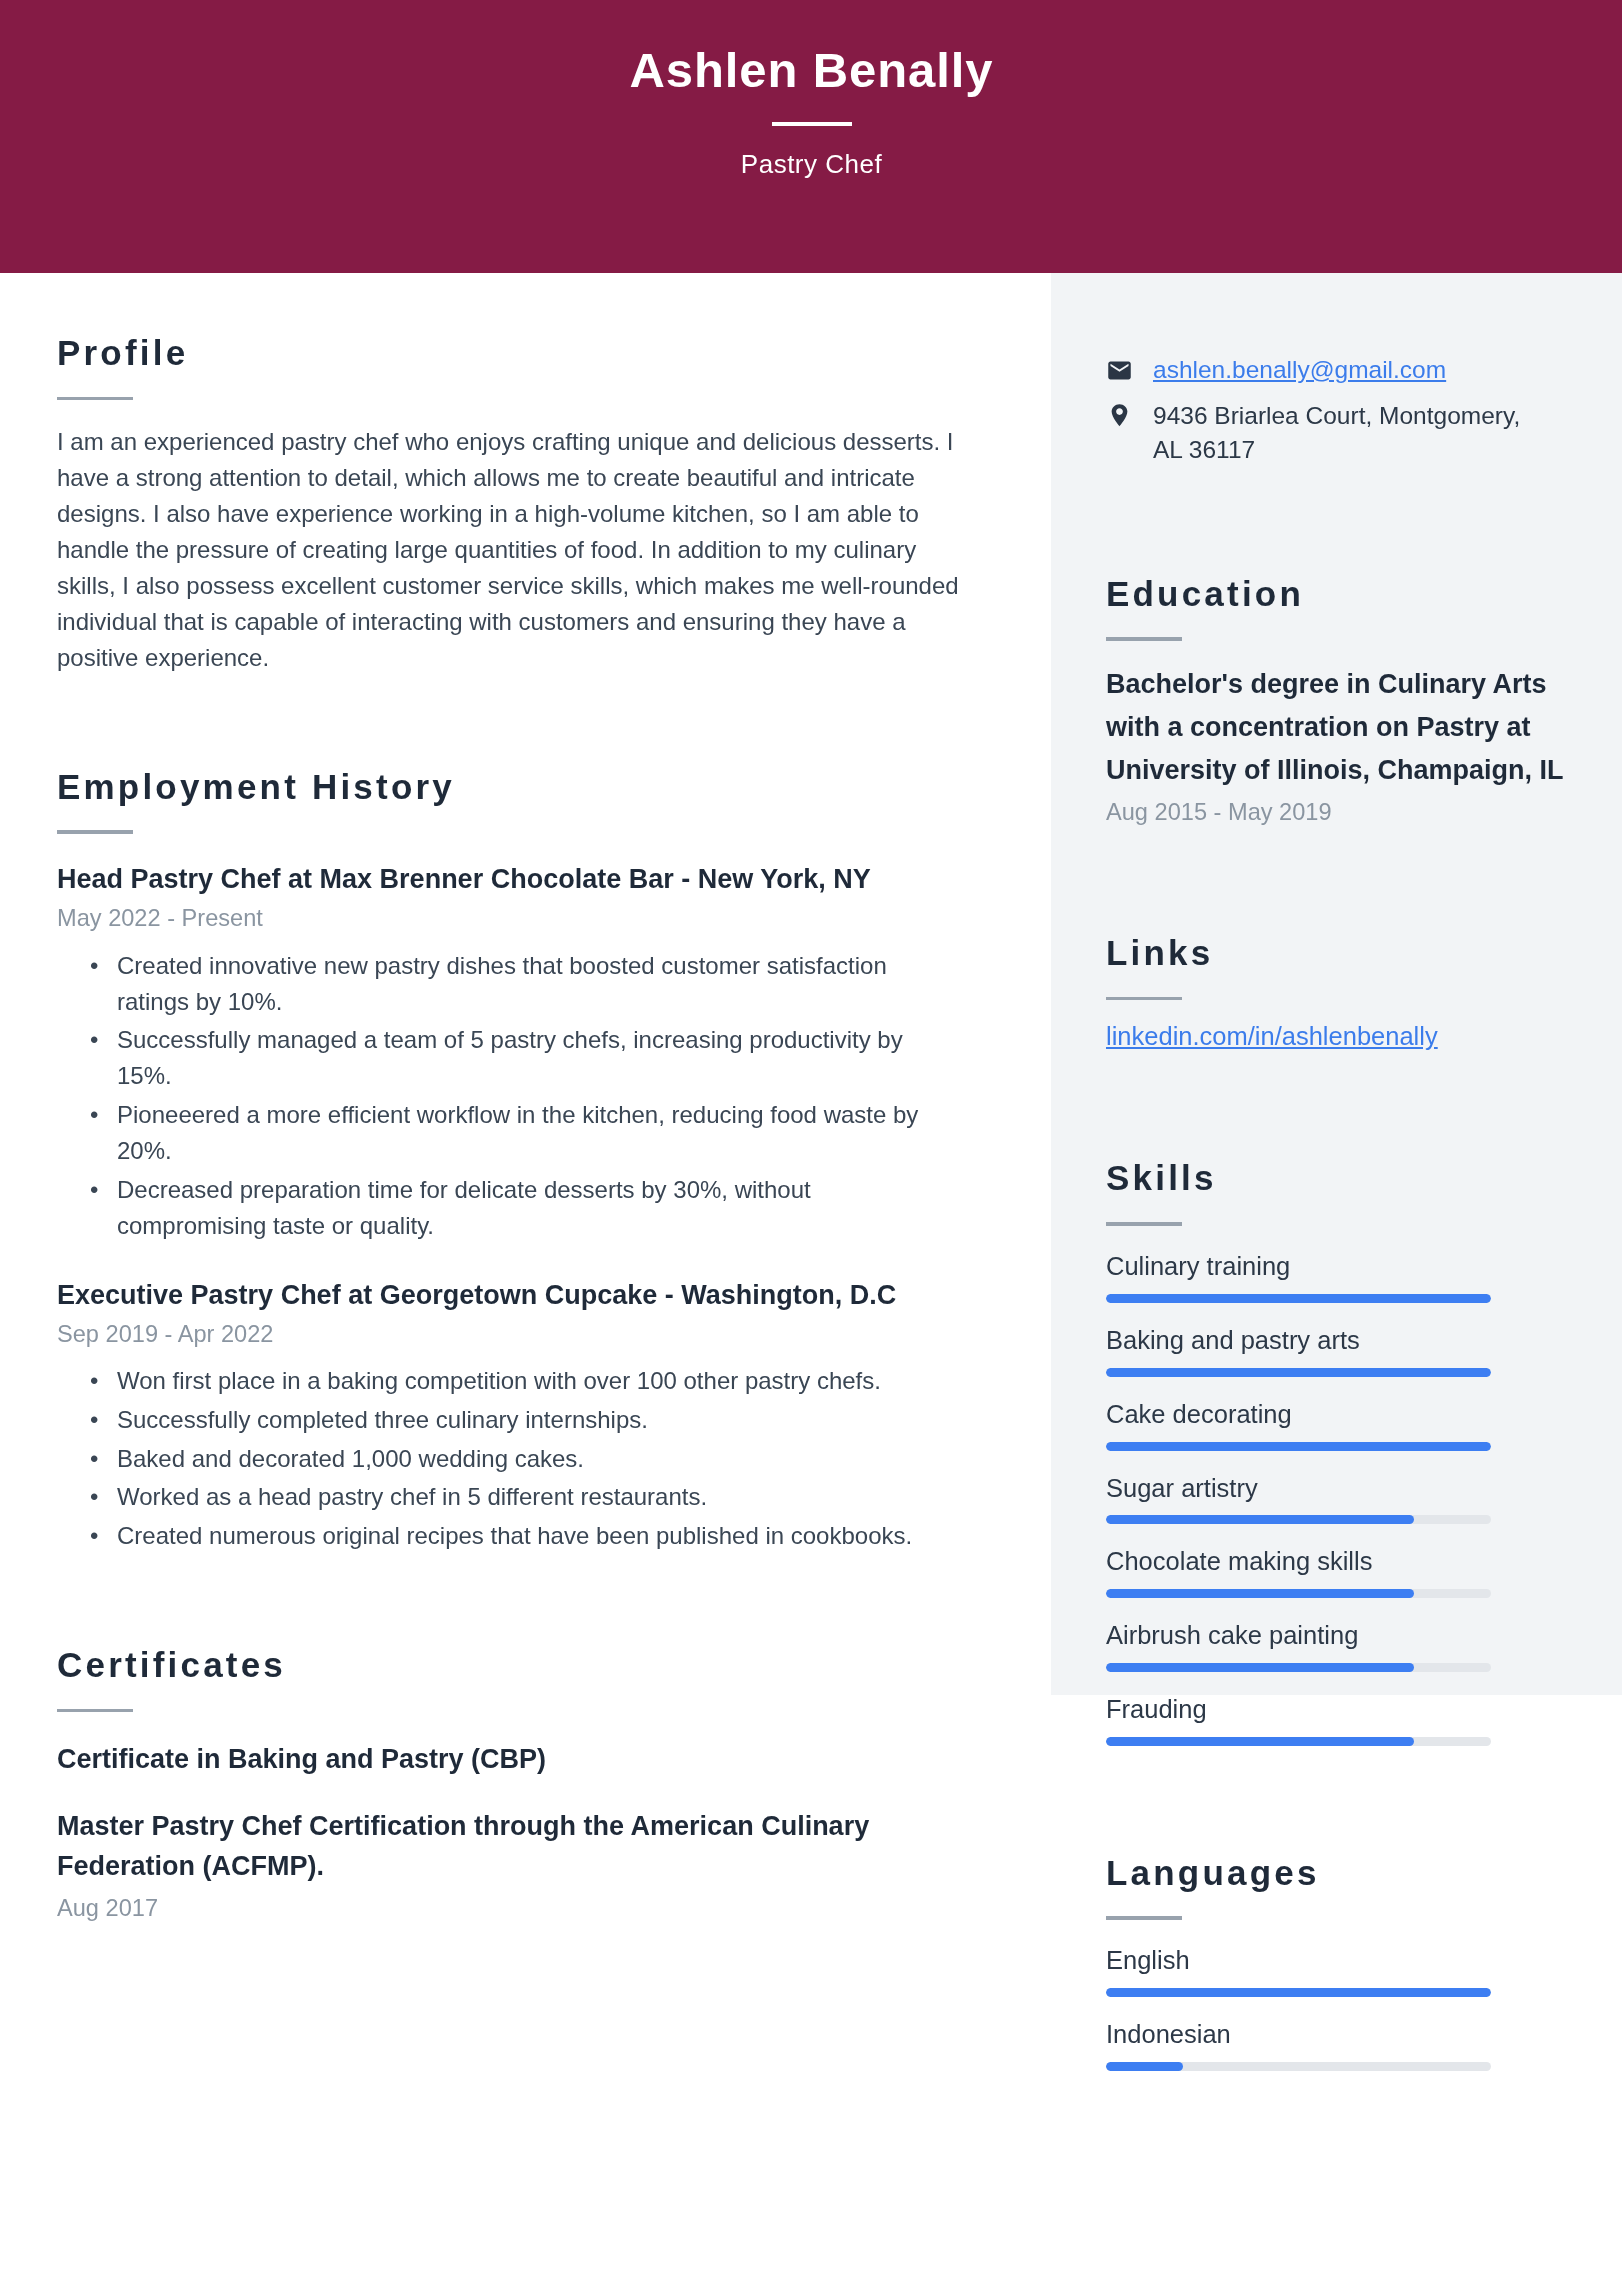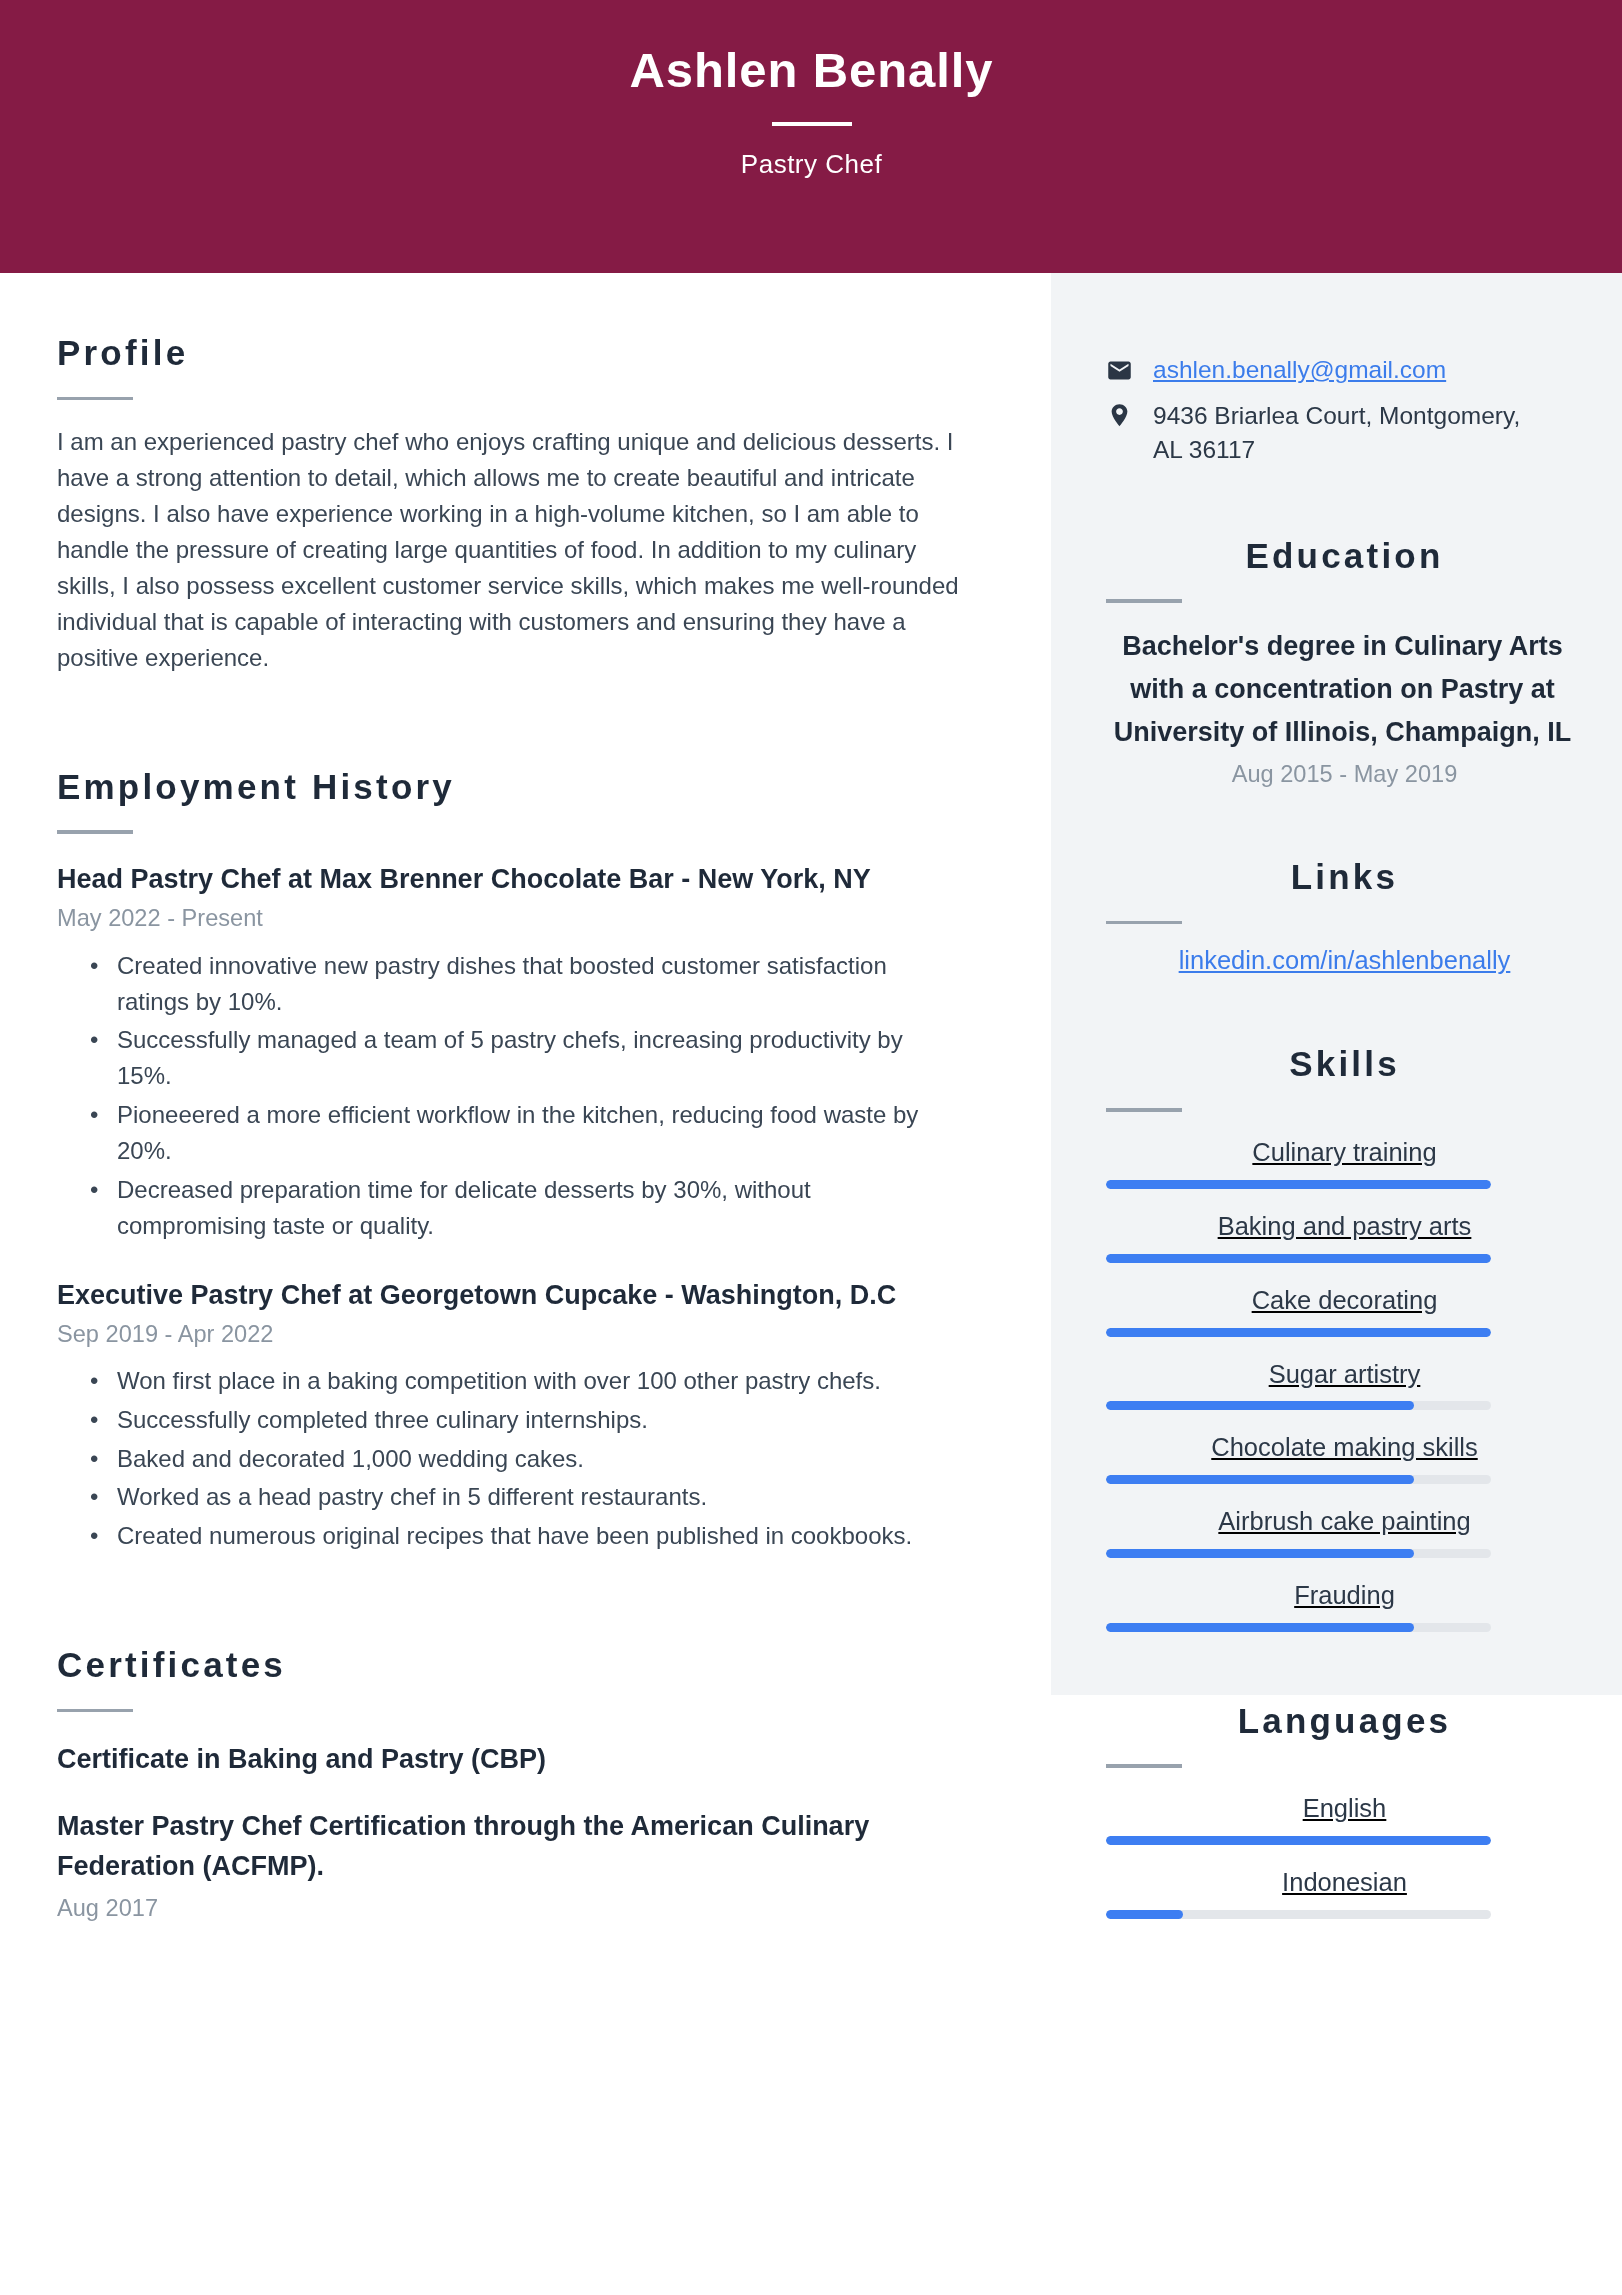--- a/index.html
+++ b/index.html
@@ -37,27 +37,27 @@
   ul.bullets li{position:relative;font-size:24px;line-height:36px;color:var(--body-col);margin:0 0 2.7px;max-width:841px;}
   ul.bullets li::before{content:"\2022";position:absolute;left:-27px;color:var(--body-col);}
   .cert{margin-top:27px;}
   .cert-title{margin:0;font-size:27px;font-weight:700;color:var(--ink);line-height:40px;max-width:873px;}
 
   
   .contact-row{display:flex;align-items:flex-start;gap:20px;margin-bottom:11.8px;font-size:24.5px;line-height:34px;color:var(--ink2);}
   .contact-row .cicon{flex:none;width:27px;height:27px;margin-top:3.6px;}
   .cicon svg{width:27px;height:27px;display:block;}
   a.blue-link{color:var(--link);text-decoration:underline;}
-  .side-block{margin-top:69px;text-align:center;}
+  .side-block{margin-top:107px;}
   .degree{margin-top:22px;font-size:27px;font-weight:700;line-height:43px;color:var(--ink);max-width:473px;}
   .edu-date{margin-top:7.3px;font-size:23.6px;color:var(--muted);}
   .edu-desc{margin-top:9px;font-size:25.5px;line-height:39px;color:var(--ink2);max-width:473px;}
   .side-link-wrap{margin-top:22px;}
   .side-link{font-size:25.5px;}
-  .bar-item{margin-top:22px;text-decoration:underline;}
+  .bar-item{margin-top:22px;}
   .bar-item:first-of-type{margin-top:25.5px;}
   .bar-label{font-size:25.5px;color:var(--ink2);line-height:31px;}
   .bar-track{margin-top:11.8px;width:385px;height:9px;background:var(--track);border-radius:5.5px;overflow:hidden;}
   .bar-fill{height:100%;background:var(--bar);border-radius:5.5px;}
 </style>
 </head>
 <body>
 
 <div class="page">
 

